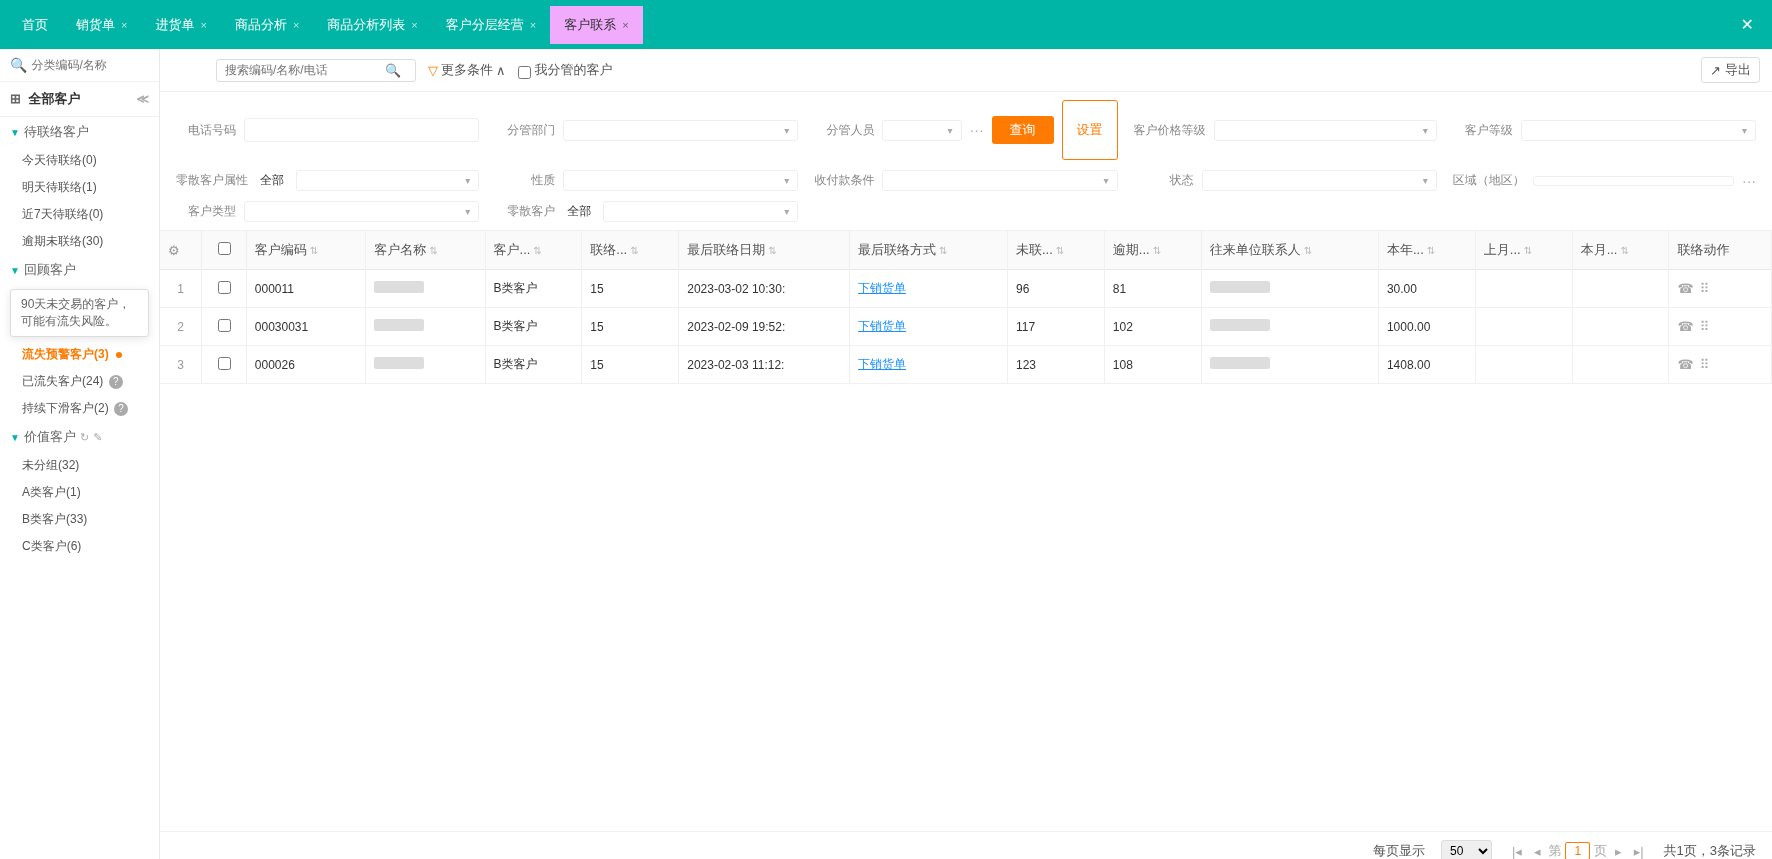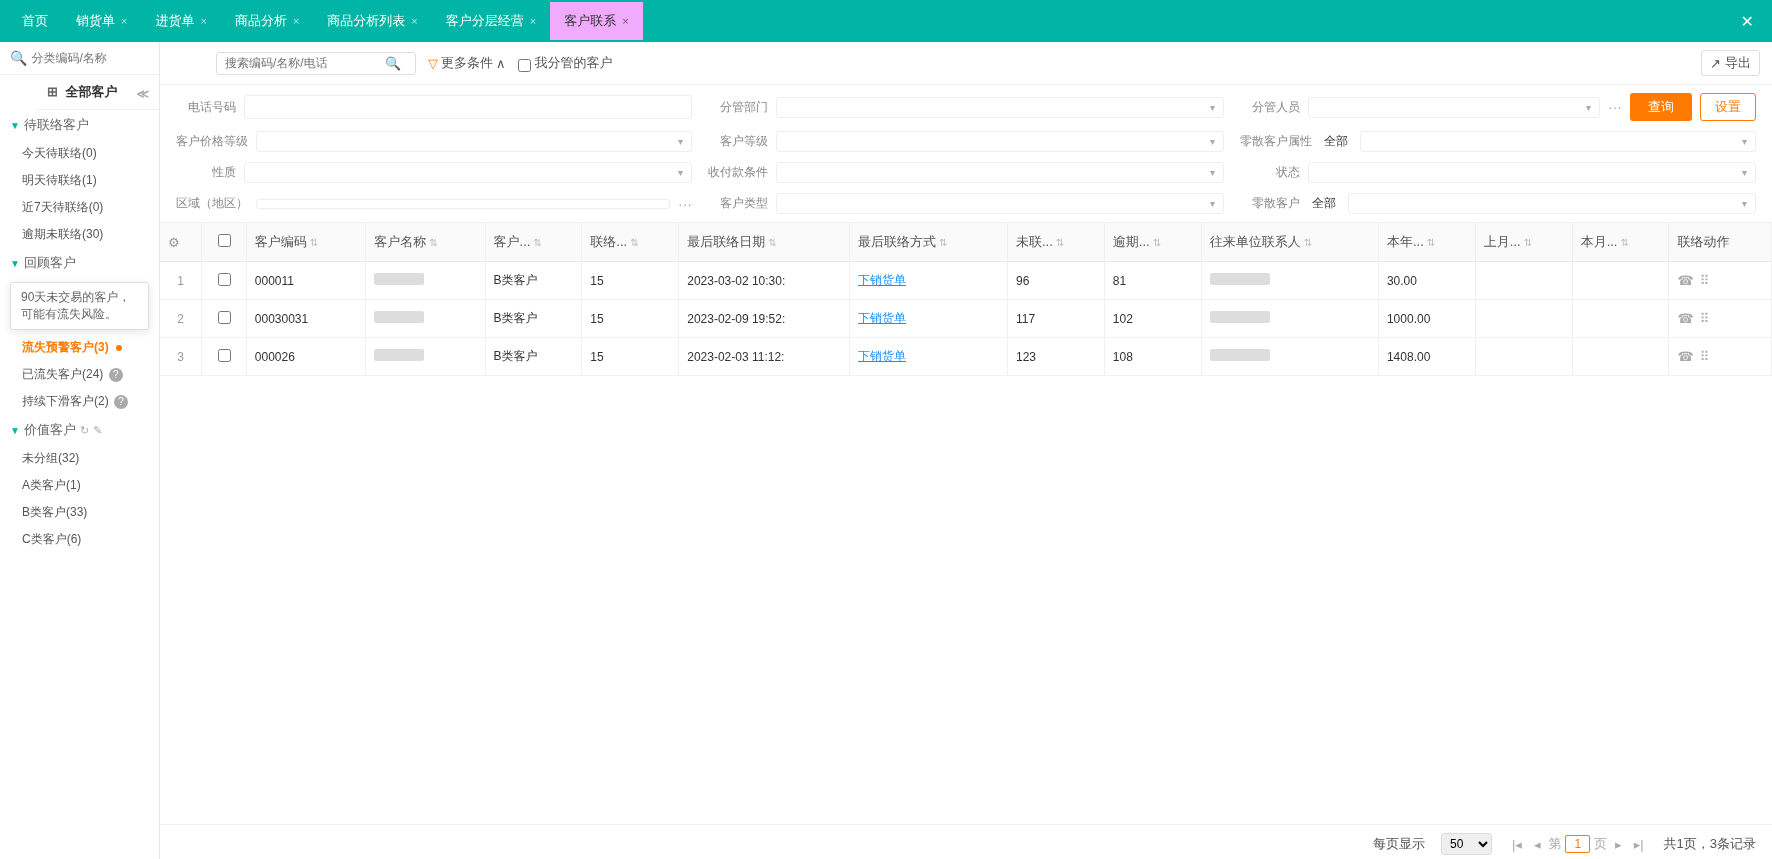--- a/index.html
+++ b/index.html
@@ -3,21 +3,21 @@
   <meta charset="utf-8">
   <style>
     * { box-sizing: border-box; margin: 0; padding: 0; font-family: 'Microsoft YaHei', Arial, sans-serif; font-size: 13px; }
     body { background: #f5f5f5; overflow: hidden; width: 1772px; height: 859px; }
 
     
     .top-nav {
       display: flex;
       align-items: center;
       background: #00b5a5;
-      height: 42px;
+      height: 49px;
       padding: 0 8px;
       color: #fff;
     }
     .top-nav .nav-item {
       display: flex;
       align-items: center;
       padding: 0 14px;
       height: 38px;
       cursor: pointer;
       font-size: 13px;
@@ -72,29 +72,28 @@
       background: transparent;
     }
     .sidebar-search .search-icon {
       color: #ccc;
       margin-right: 4px;
       font-size: 14px;
     }
 
     .sidebar-all-customers {
       display: flex;
-      align-items: flex-end;
+      align-items: center;
       padding: 8px 10px;
       font-weight: bold;
       font-size: 13px;
       color: #333;
       background: #fff;
       border-bottom: 1px solid #f0f0f0;
       justify-content: space-between;
-      margin-left: 37px;
     }
     .sidebar-all-customers .icon-grid {
       color: #666;
       margin-right: 4px;
     }
     .collapse-arrow {
       color: #aaa;
       font-size: 12px;
     }
 
@@ -210,21 +209,21 @@
       padding: 3px 8px;
       border-radius: 3px;
     }
 
     
     .filter-panel {
       background: #fff;
       border-bottom: 1px solid #f0f0f0;
       padding: 8px 16px;
       display: grid;
-      grid-template-columns: 1fr 1fr 1fr;
+      grid-template-columns: 1fr 1fr 1fr 1fr 1fr;
       gap: 10px 16px;
     }
     .filter-row {
       display: flex;
       align-items: center;
       gap: 8px;
     }
     .filter-label {
       color: #888;
       font-size: 12px;
@@ -270,21 +269,21 @@
       border-radius: 3px;
       padding: 5px 18px;
       cursor: pointer;
       font-size: 13px;
     }
     .btn-settings {
       background: #fff;
       color: #ff7a00;
       border: 1px solid #ff7a00;
       border-radius: 3px;
-      padding: 4px 14px;
+      padding: 20px 14px;
       cursor: pointer;
       font-size: 13px;
     }
     .dots-more { color: #aaa; cursor: pointer; font-size: 14px; }
 
     
     .table-container {
       flex: 1;
       overflow: auto;
     }

